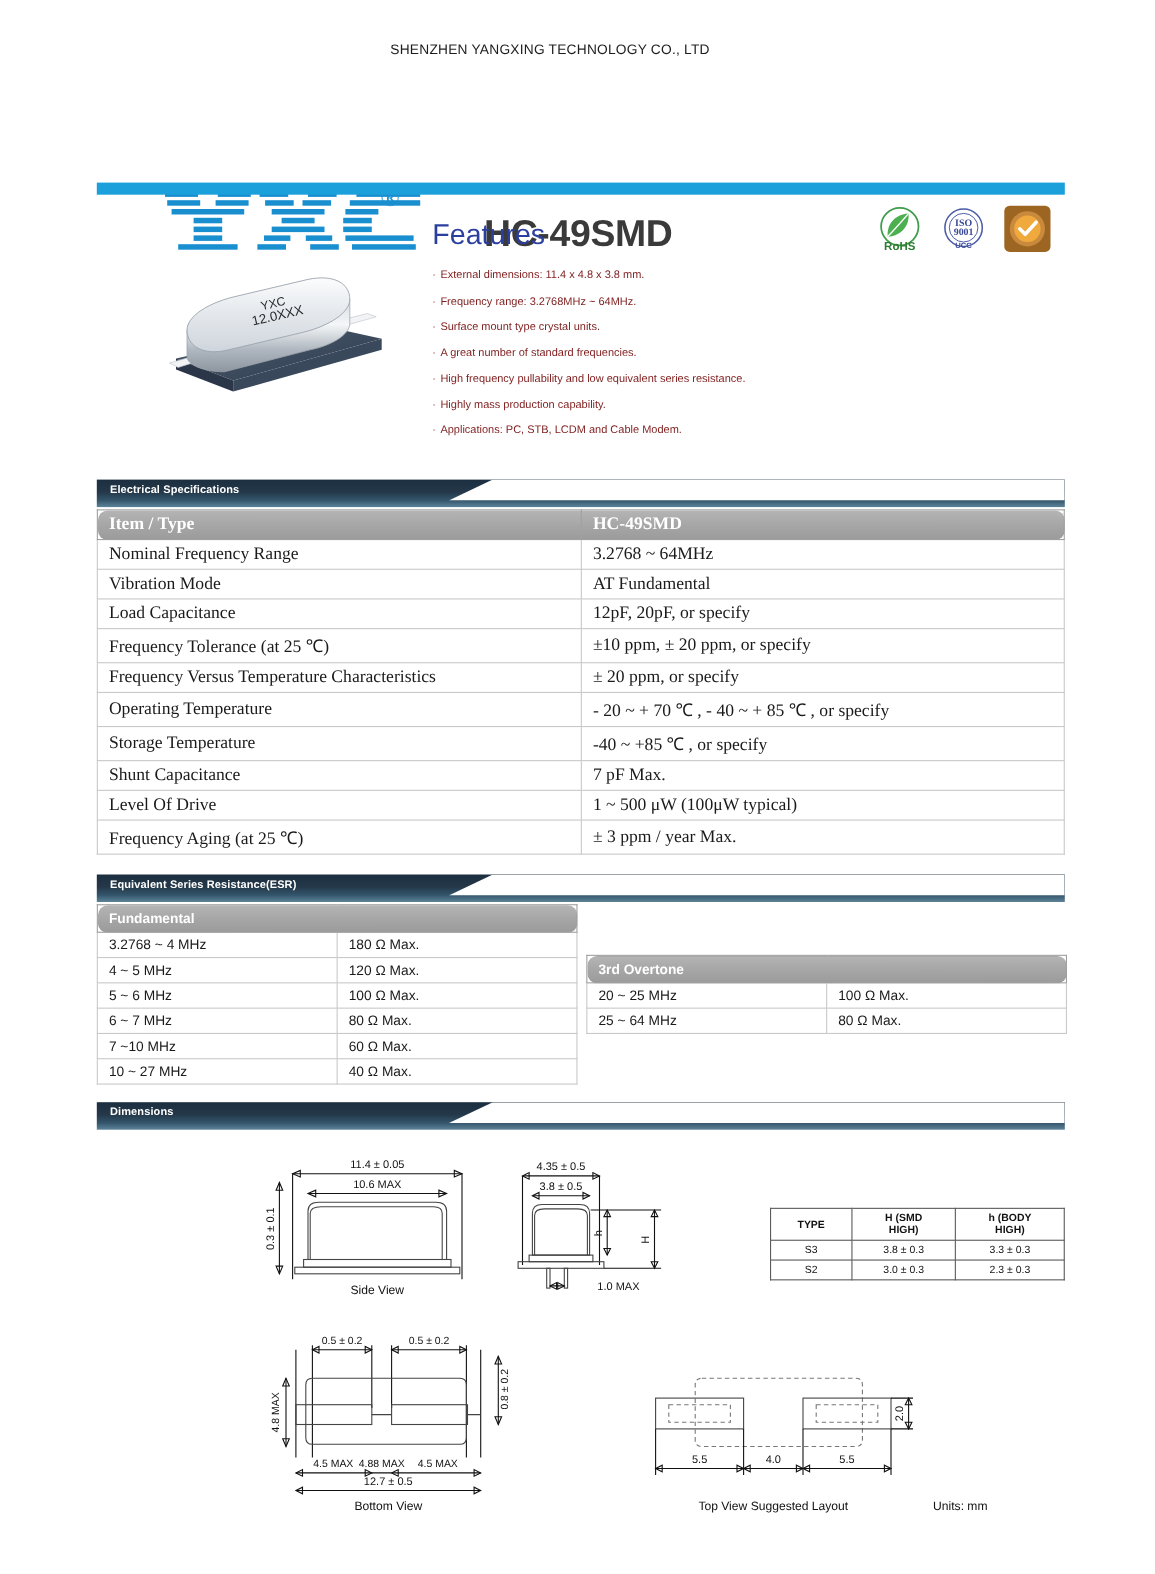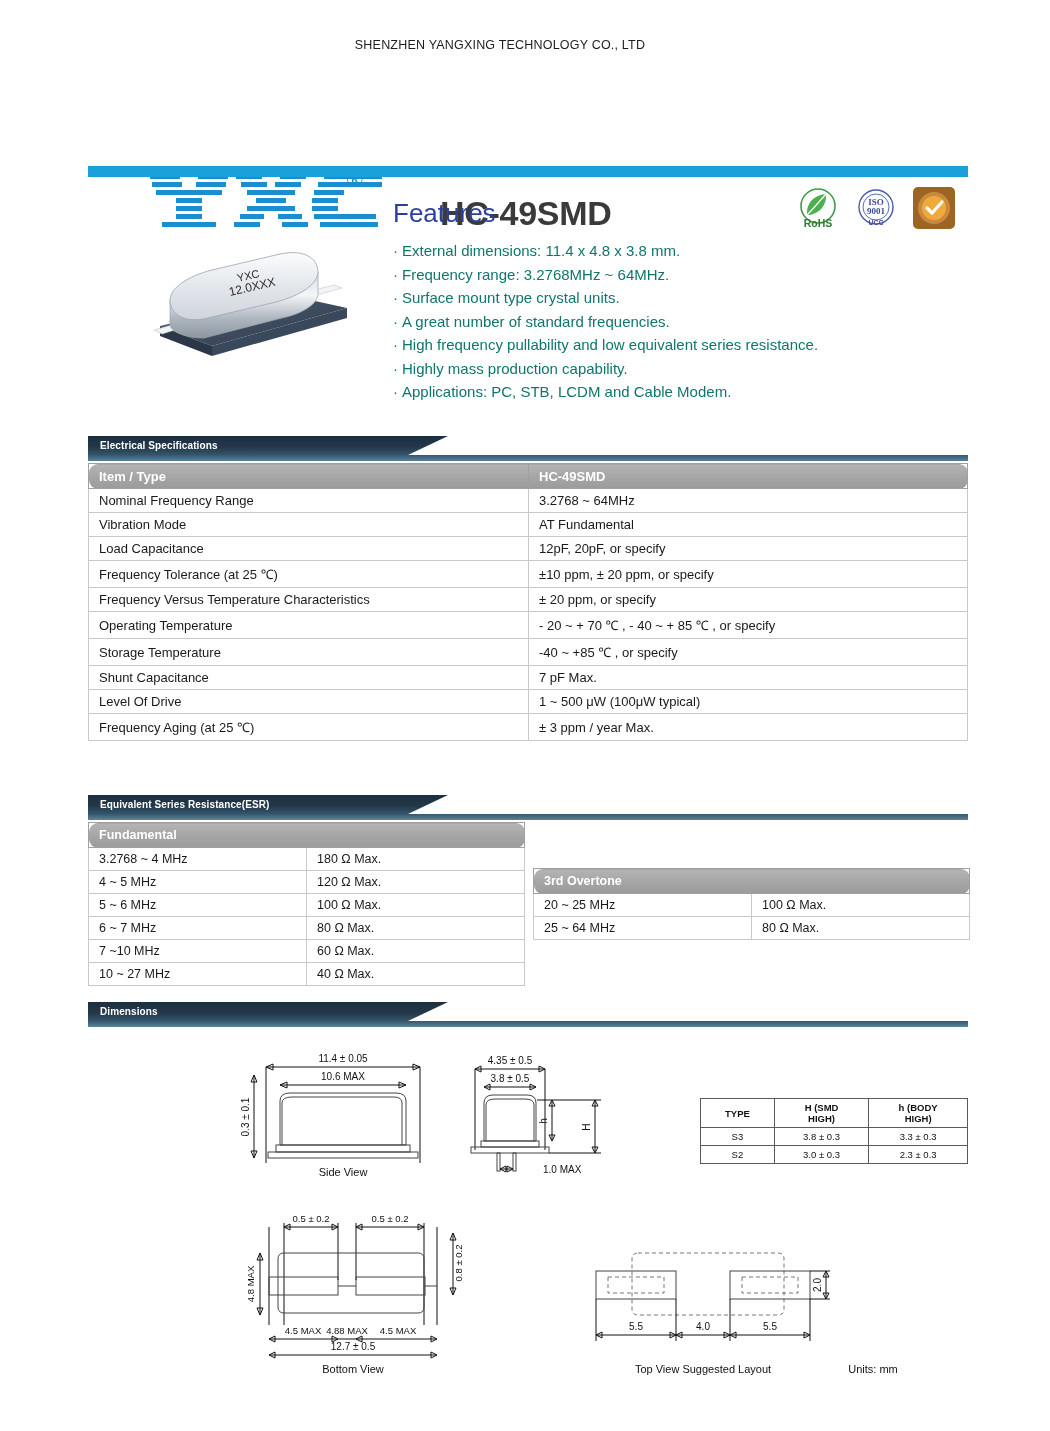--- a/index.html
+++ b/index.html
@@ -38,21 +38,21 @@
   .blue-rule {
     position: absolute; left: 88px; top: 166px;
     width: 880px; height: 11px; background: #1ba0db;
   }
 
   
   .features { position: absolute; left: 393px; top: 198px; width: 600px; }
   .features-title {
     font-size: 26px; color: #2b3f9e; margin-bottom: 10px; font-weight: normal;
   }
-  .feat-item { font-size: 15px; line-height: 23.5px; color: #0f766e; }
+  .feat-item { font-size: 10px; line-height: 23.5px; color: #7f1d1d; }
   .feat-item .dot { margin-right: 4px; }
 
   .product-photo { position: absolute; left: 142px; top: 238px; width: 215px; height: 135px; }
 
   
   .sec-banner { position: relative; height: 25px; width: 880px; }
   .sec-banner .bar {
     position: absolute; left: 0; top: 0; height: 25px; width: 880px;
     background: linear-gradient(to bottom, #1c2f40 0%, #24384a 45%, #33556b 75%, #5d8499 100%);
   }
@@ -63,21 +63,21 @@
   }
   .sec-banner .label {
     position: absolute; left: 12px; top: 4px; z-index: 3;
     font-size: 10px; font-weight: bold; color: #ffffff; letter-spacing: .1px;
   }
 
   
   .tbl { border-collapse: collapse; width: 880px; table-layout: fixed; }
   .tbl th, .tbl td {
     border: 1px solid #c9c9c9; padding: 4px 10px;
-    font-size: 13px; height: 23px; vertical-align: middle;
+    font-size: 16px; height: 23px; vertical-align: middle; font-family: Liberation Serif, serif;
   }
   .tbl thead th {
     background: linear-gradient(to bottom, #b4b4b4 0%, #a6a6a6 50%, #9b9b9b 100%);
     color: #ffffff; font-weight: bold; text-align: left;
     border-color: #a0a0a0; height: 25px;
   }
   .tbl thead th.first { border-top-left-radius: 9px; border-bottom-left-radius: 9px; }
   .tbl thead th.last  { border-top-right-radius: 9px; border-bottom-right-radius: 9px; }
 
   #spec-section { position: absolute; left: 88px; top: 436px; width: 880px; }

